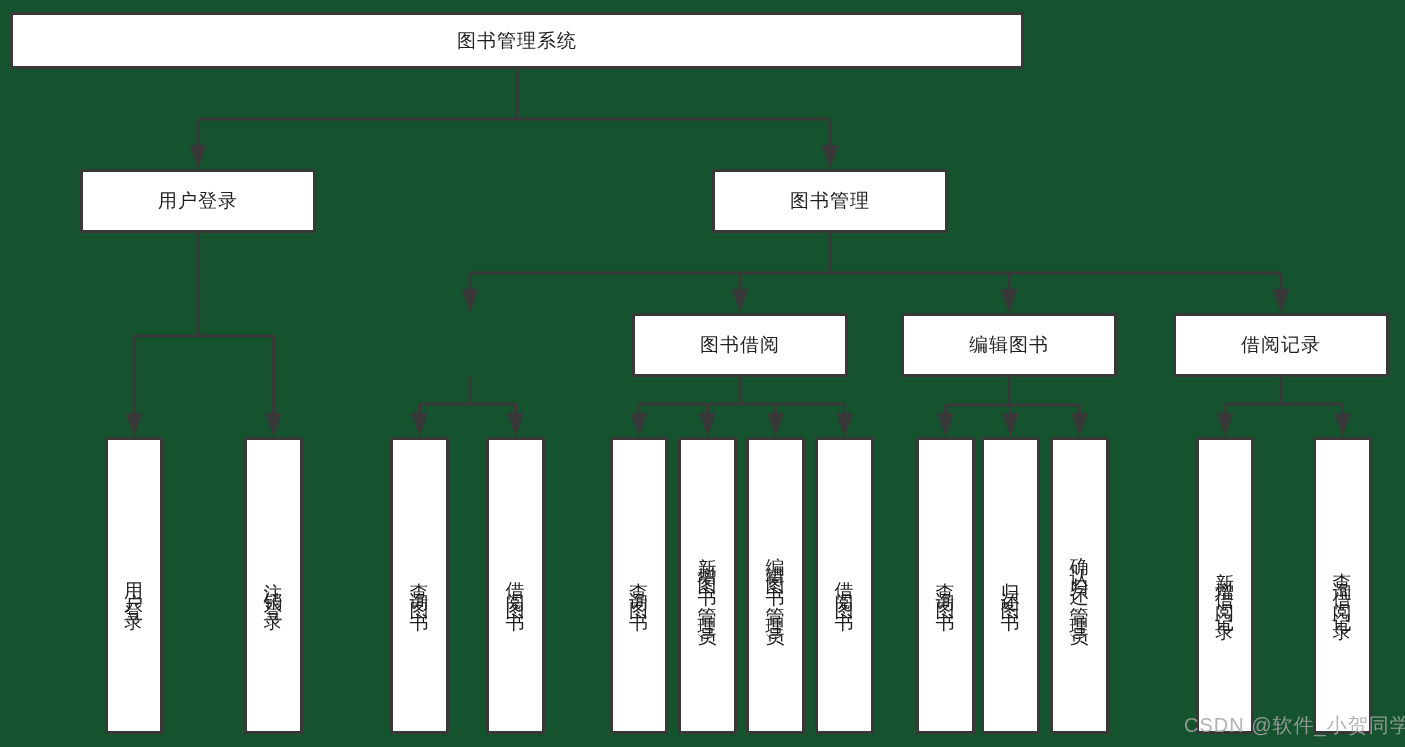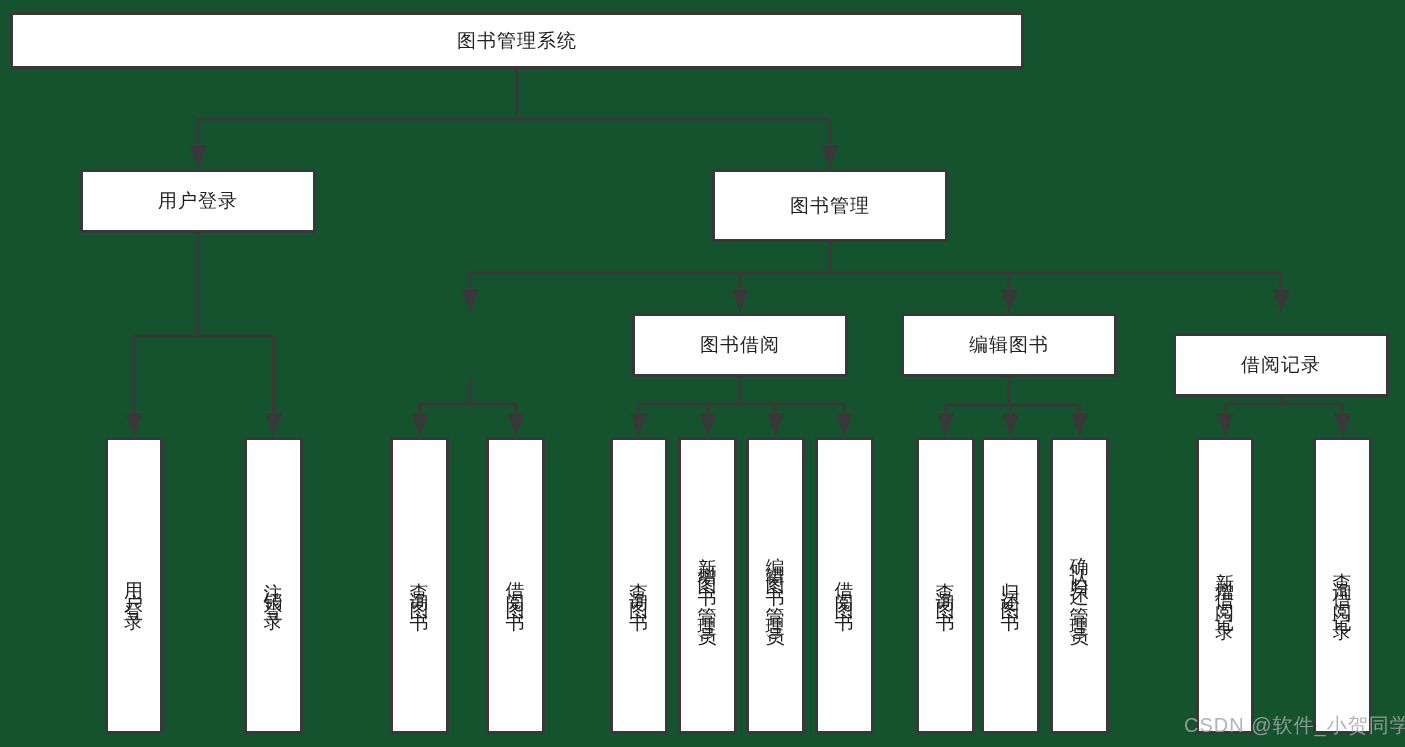--- a/index.html
+++ b/index.html
@@ -89,25 +89,25 @@
     <polygon fill="currentColor" points="1071,413 1088,413 1079.5,437"></polygon>
 
     <path d="M1281 377 V404 M1225 404 H1342.5 M1225 404 V415 M1342.5 404 V415" stroke="currentColor" stroke-width="3" fill="none"></path>
     <polygon fill="currentColor" points="1216.5,413 1233.5,413 1225,437"></polygon>
     <polygon fill="currentColor" points="1334,413 1351,413 1342.5,437"></polygon>
   </svg>
 
   <div class="node" style="left:10px; top:12px; width:1014px; height:57px;">图书管理系统</div>
 
   <div class="node" style="left:80px; top:169px; width:236px; height:64px;">用户登录</div>
-  <div class="node" style="left:712px; top:169px; width:236px; height:73px;">图书管理</div>
+  <div class="node" style="left:712px; top:169px; width:236px; height:64px;">图书管理</div>
 
   <div class="node" style="left:632px; top:313px; width:216px; height:64px;">图书借阅</div>
   <div class="node" style="left:901px; top:313px; width:216px; height:64px;">编辑图书</div>
-  <div class="node" style="left:1173px; top:313px; width:216px; height:64px;margin-top:20px;">借阅记录</div>
+  <div class="node" style="left:1173px; top:313px; width:216px; height:64px;">借阅记录</div>
 
   <div class="node v" style="left:105px; top:437px; width:58px; height:297px;">用户登录</div>
   <div class="node v" style="left:244px; top:437px; width:59px; height:297px;">注销登录</div>
 
   <div class="node v" style="left:390px; top:437px; width:59px; height:297px;">查询图书</div>
   <div class="node v" style="left:486px; top:437px; width:59px; height:297px;">借阅图书</div>
 
   <div class="node v" style="left:610px; top:437px; width:58px; height:297px;">查询图书</div>
   <div class="node v" style="left:678px; top:437px; width:59px; height:297px;">新增图书（管理员）</div>
   <div class="node v" style="left:746px; top:437px; width:59px; height:297px;">编辑图书（管理员）</div>

